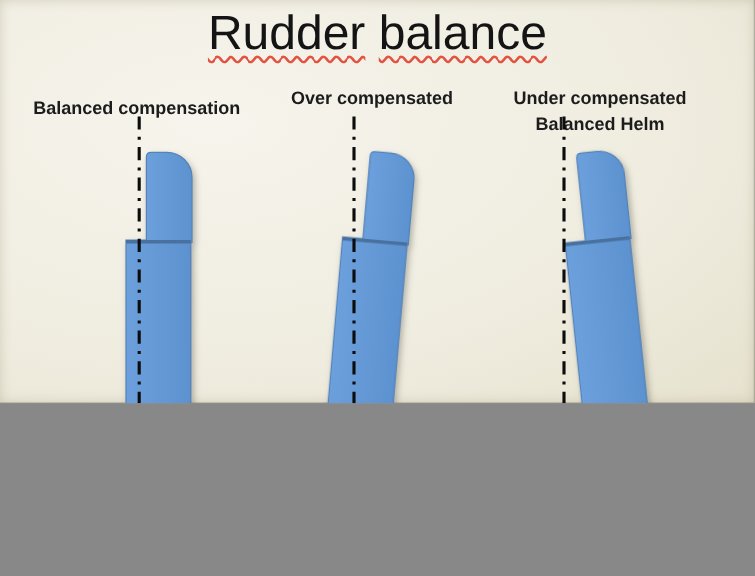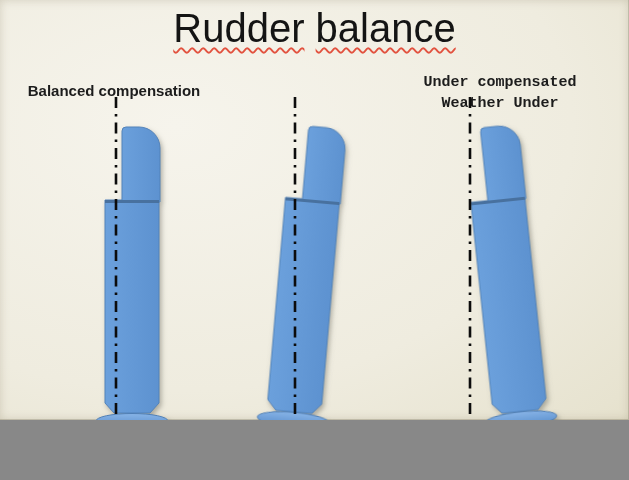--- a/index.html
+++ b/index.html
@@ -1,20 +1,20 @@
 <!DOCTYPE html>
 <html><head>
 <meta charset="utf-8">
 <style>
   html, body { margin: 0; padding: 0; }
   body { font-family: "Liberation Sans", sans-serif; background: #888; }
 
   .slide {
     position: relative;
-    width: 629px; height: 420px;
+    width: 629px; height: 336px;
     overflow: hidden;
     background: radial-gradient(140% 140% at 28% 30%,
       #f6f4ec 0%, #efecdf 45%, #e7e3d0 68%, #d7d0ae 100%);
     box-shadow: inset 0 0 10px rgba(130,120,90,.28), inset -1px -1px 0 rgba(100,95,70,.25);
   }
 
   .title {
     position: absolute; top: 6px; left: 0; width: 100%;
     margin: 0; text-align: center;
     font-size: 40px; font-weight: 400; color: #141414;
@@ -30,21 +30,21 @@
 
   .label {
     position: absolute; text-align: center;
     font-size: 15px; font-weight: bold; color: #1c1c1c;
     line-height: 21px;
     margin-top: 16px;
   }
   .label span { display: block; }
   .label-1 { left: 14px;  top: 64px; width: 200px; }
   .label-2 { left: 225px; top: 56px; width: 170px; }
-  .label-3 { left: 405px; top: 56px; width: 190px; font-family: Liberation Mono, monospace; }
+  .label-3 { left: 405px; top: 56px; width: 190px; }
 
   .rudder {
     position: absolute; top: 125px;
     width: 78px; height: 312px;
     transform-origin: 39px 0px;
     z-index: 2;
   }
   .rudder svg { display: block; filter: drop-shadow(2.5px 3px 2.5px rgba(110,108,95,.5)); }
   .rudder-1 { left: 93px; }
   .rudder-2 { left: 280px; }
@@ -65,25 +65,26 @@
 <div class="slide">
 
   <h1 class="title"><span class="w">Rudder</span> <span class="w">balance</span></h1>
 
   <div class="label label-1">
     <span>Balanced compensation</span>
     <span></span>
   </div>
 
   <div class="label label-2">
+    <span>Over compensated</span>
   </div>
 
   <div class="label label-3">
     <span>Under compensated</span>
-    <span>Weather Under</span>
+    <span>Balanced Helm</span>
   </div>
 
   <div class="rudder rudder-1" style="transform: rotate(0deg)">
     <svg width="78" height="312" viewBox="0 0 78 312">
       <polygon points="12,75 66,75 66,278 57,288 21,288 12,278" fill="url(#bladeGrad)" stroke="#5383ba" stroke-width="1"></polygon>
       <path d="M29,6 Q29,2 33,2 L46,2 A21,21 0 0 1 67,23 L67,77 L29,77 Z" fill="url(#bladeGrad)" stroke="#5383ba" stroke-width="1"></path>
       <line x1="12" y1="76.5" x2="66" y2="76.5" stroke="#48719f" stroke-width="3"></line>
       <ellipse cx="39" cy="296" rx="36" ry="7.5" fill="url(#discGrad)" stroke="#4f7fb6" stroke-width="1"></ellipse>
     </svg>
   </div>

